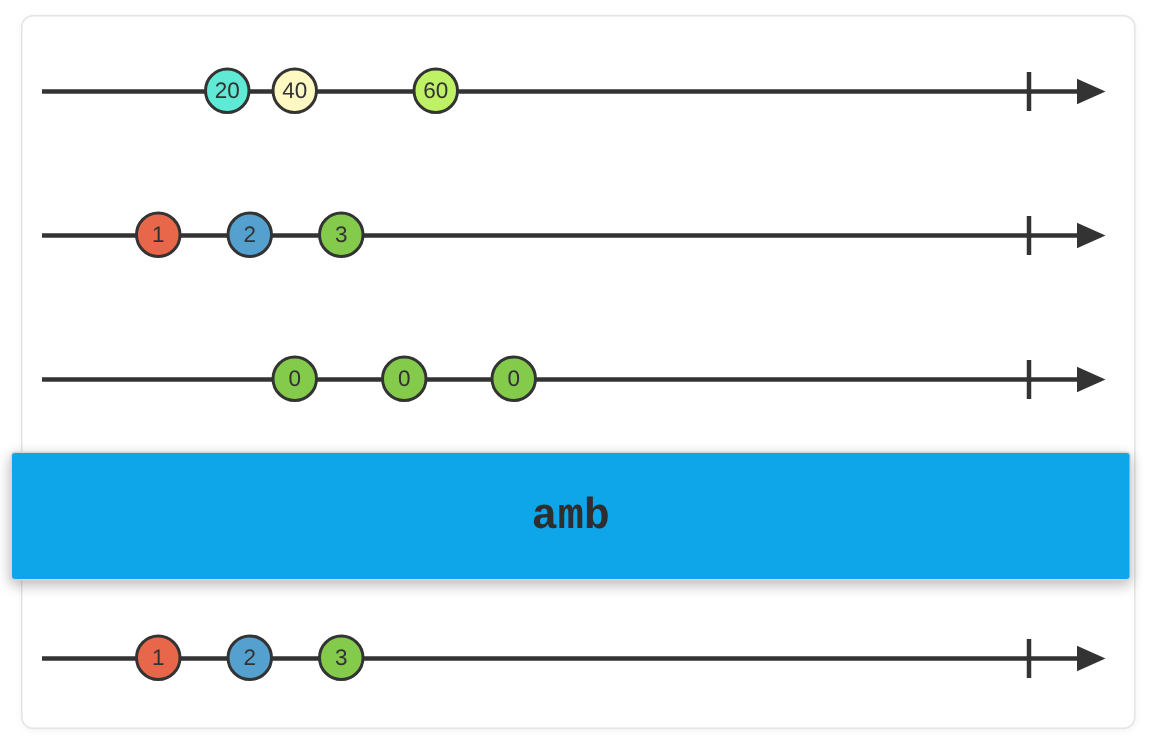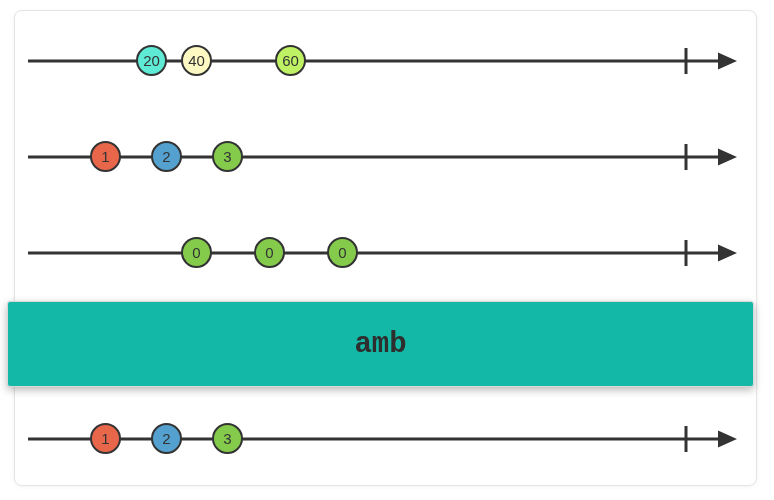--- a/index.html
+++ b/index.html
@@ -18,21 +18,21 @@
   .timeline-svg{position:absolute;left:0;width:774px;height:44px;overflow:visible;}
   .marble{
     position:absolute;width:27px;height:27px;border:2.5px solid #333333;
     border-radius:50%;box-sizing:content-box;
     display:flex;align-items:center;justify-content:center;
     font-size:15px;color:#333333;cursor:default;user-select:none;
   }
   .marble.input{cursor:grab;}
   .op-box{
     position:absolute;left:7px;top:301px;width:745px;height:84px;
-    background:#14b8a6;border:1px solid #d8d8d8;border-radius:3px;
+    background:#0ea5e9;border:1px solid #d8d8d8;border-radius:3px;
     box-shadow:0 3px 9px rgba(0,0,0,0.28);
     display:flex;align-items:center;justify-content:center;
     z-index:5;
   }
   .op-label{
     font-family:"Liberation Mono",monospace;font-size:29px;font-weight:bold;
     color:#2e2e2e;
   }
 </style>
 </head>

